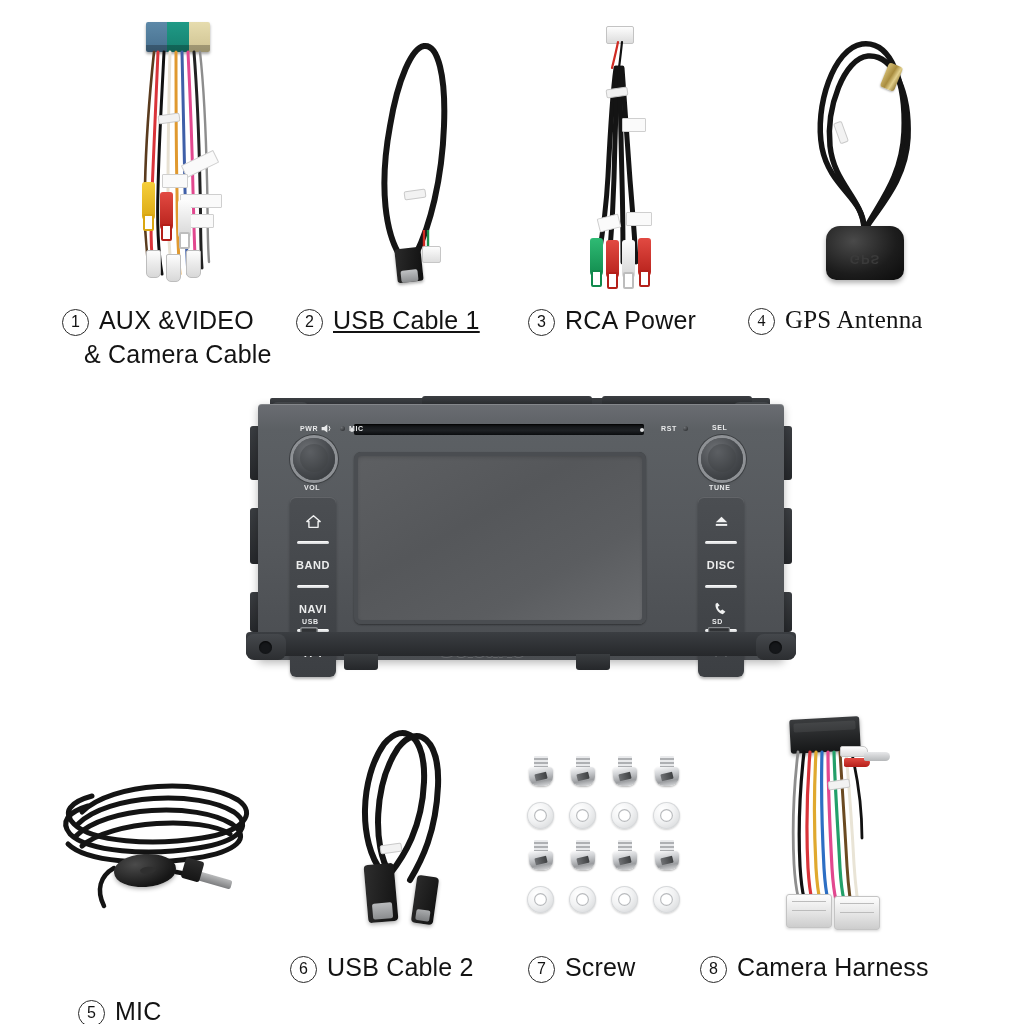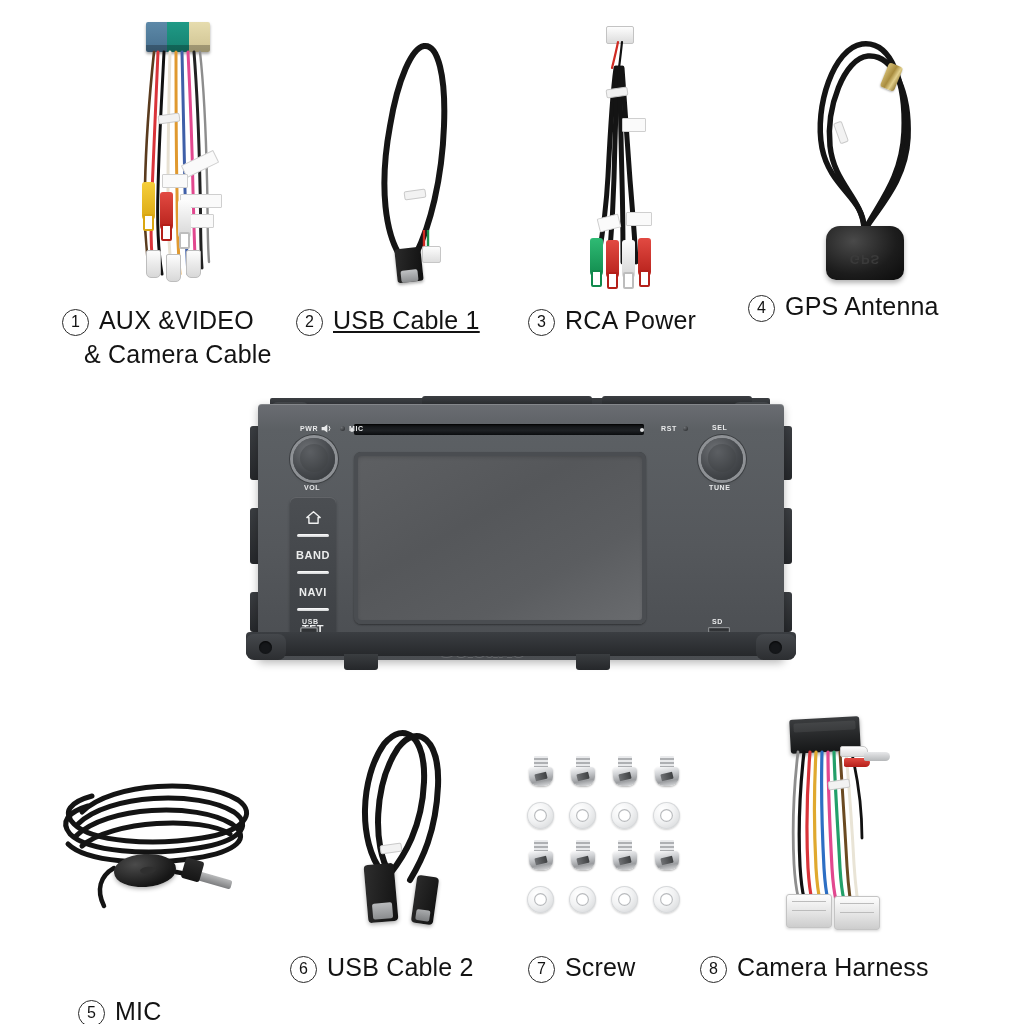--- a/index.html
+++ b/index.html
@@ -126,21 +126,21 @@
   .micro { position:absolute; font-size: 7px; color:#e9eaeb; letter-spacing:.6px;
            font-weight:700; font-family:"Liberation Sans", sans-serif; }
   .micro.dark { color:#2a2c2e; }
 
   .btnstack {
     position:absolute; width: 46px;
     background: linear-gradient(180deg,#4b4e52,#3c3f43);
     border-radius: 6px; box-shadow: inset 0 1px 0 rgba(255,255,255,.13), 0 2px 3px rgba(0,0,0,.3);
     padding: 2px 0;
   }
-  .sbtn { position:relative; height: 37px; display:flex; align-items:center; justify-content:center;
+  .sbtn { position:relative; height: 44px; display:flex; align-items:center; justify-content:center;
           color:#eceded; font-size:11px; font-weight:700; letter-spacing:.6px; }
   .sbtn + .sbtn::before{
     content:""; position:absolute; left:7px; right:7px; top:-2px; height:3px;
     background: linear-gradient(#ffffff,#d2d4d6); border-radius:2px;
   }
   .dot-led { position:absolute; width:5px; height:5px; border-radius:50%;
              background: radial-gradient(circle at 30% 30%,#6d7074,#212325); }
 
   .port-usb { position:absolute; width: 18px; height: 9px; border-radius:2px;
               background: linear-gradient(#2a2c2e,#3d4044);
@@ -340,21 +340,21 @@
     </g>
     <path d="M64 200 L 64 210" stroke="#141414" stroke-width="5" fill="none"></path>
   </svg>
   <div class="sma"></div>
   <div class="tie" style="left:30px; top:100px; transform:rotate(70deg);"></div>
   <div class="gps-puck">
     <span>GPS</span>
   </div>
 </div>
 
-<div class="label" style="left:748px; top:289px;">
+<div class="label" style="left:748px; top:303px;font-family:Liberation Serif, serif;">
   <span class="num">4</span><span>GPS Antenna</span>
 </div>
 
 <div class="unit">
 
   <div class="chassis" style="left:34px; top:2px; width:500px; height:18px; border-radius:2px;"></div>
   <div class="chassis" style="left:186px; top:0px; width:170px; height:12px;"></div>
   <div class="chassis" style="left:366px; top:0px; width:150px; height:12px;"></div>
   <div class="chassis" style="left:14px; top:30px; width:14px; height:54px; border-radius:3px;"></div>
   <div class="chassis" style="left:14px; top:112px; width:14px; height:56px; border-radius:3px;"></div>
@@ -400,20 +400,39 @@
 
   <div class="screen"></div>
 
   <div class="dot-led" style="left:447px; top:30px;"></div>
   <div class="micro" style="left:425px; top:29px;">RST</div>
   <div class="micro" style="left:476px; top:28px;">SEL</div>
 
   <div class="knob" style="left:465px; top:42px;"></div>
   <div class="micro" style="left:473px; top:88px;">TUNE</div>
 
+  <div class="btnstack" style="left:462px; top:101px;">
+    <div class="sbtn">
+      <svg width="17" height="13" viewBox="0 0 20 16">
+        <path d="M10 2 L17 9 H3 Z" fill="#f0f1f1"></path>
+        <rect x="3" y="11" width="14" height="2.4" fill="#f0f1f1"></rect>
+      </svg>
+    </div>
+    <div class="sbtn">DISC</div>
+    <div class="sbtn">
+      <svg width="18" height="16" viewBox="0 0 20 18">
+        <path d="M4 3 C 3 7, 6 13, 12 15 L 15 12 L 11.5 9.5 L 9.5 11 C 8 10, 6.5 8, 6.5 6.5 L 8.5 5 L 6 2 Z" fill="#f0f1f1"></path>
+      </svg>
+    </div>
+    <div class="sbtn">
+      <svg width="18" height="14" viewBox="0 0 20 14">
+        <path d="M2 9 C 5 3, 15 3, 18 9 L 15.5 11 L 13 8.5 C 11 7.6, 9 7.6, 7 8.5 L 4.5 11 Z" fill="#f0f1f1"></path>
+      </svg>
+    </div>
+  </div>
 
   <div class="micro" style="left:476px; top:222px;">SD</div>
   <div class="port-sd" style="left:472px; top:231px;"></div>
   <div class="micro dark" style="left:478px; top:243px; font-size:9px;">▲</div>
 
   <div class="brand">Seicane</div>
 
   <div class="chassis" style="left:10px; top:236px; width:550px; height:24px; border-radius:4px;"></div>
   <div class="ear" style="left:10px; top:238px;"></div>
   <div class="ear" style="left:520px; top:238px;"></div>

